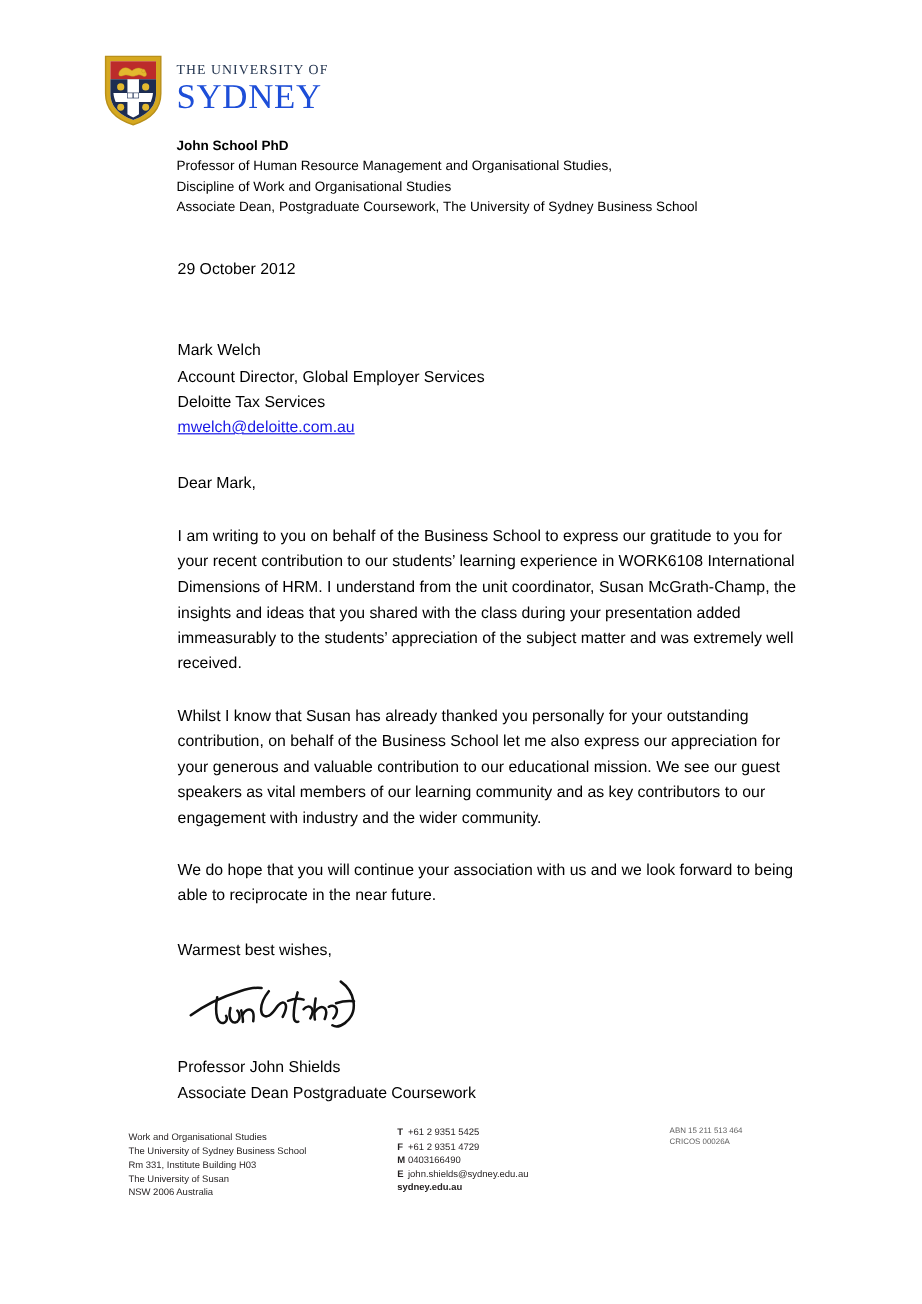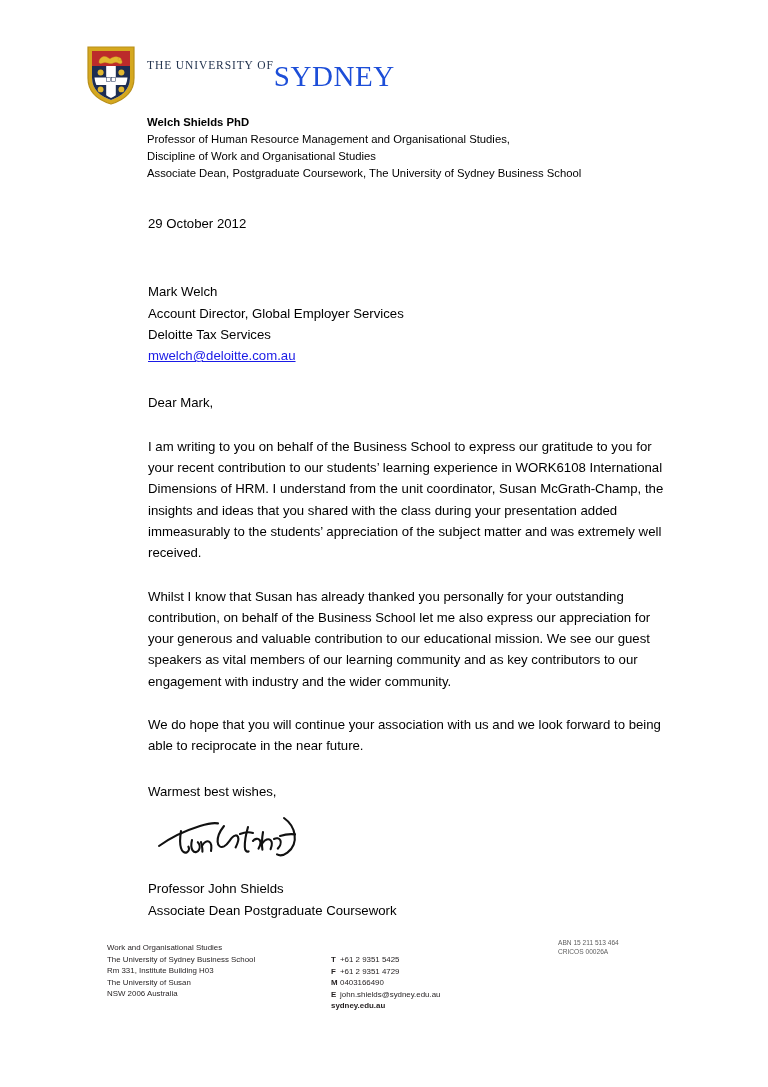--- a/index.html
+++ b/index.html
@@ -28,21 +28,21 @@
     left: 86px;
     top: 44px;
     display: flex;
     align-items: center;
     gap: 11px;
   }
   .crest { width: 50px; height: 62px; display: block; }
 
   .wordmark {
     display: flex;
-    flex-direction: row;
+    flex-direction: column;
     justify-content: space-between;
     line-height: 1;
   }
   .wordmark-top {
     font-family: "Liberation Serif", serif;
     font-size: 11.5px;
     letter-spacing: 0.9px;
     color: #23344f;
     font-weight: 400;
   }
@@ -106,21 +106,21 @@
     width: 768px;
     height: 80px;
   }
   .footer-col {
     position: absolute;
     font-size: 7.9px;
     line-height: 11.6px;
     color: #231f20;
   }
   .footer-address { left: 107px; top: 4px; }
-  .footer-contact { left: 331px; top: 16px; }
+  .footer-contact { left: 331px; top: 0; }
   .footer-contact .k {
     font-weight: bold;
     display: inline-block;
     min-width: 9px;
   }
   .footer-contact .web { font-weight: bold; }
   .footer-legal {
     left: 558px;
     top: 0px;
     font-size: 6.6px;
@@ -164,21 +164,21 @@
         <rect x="25.3" y="33.4" width="4.3" height="4.3"></rect>
       </g>
     </svg>
     <div class="wordmark">
       <div class="wordmark-top">THE UNIVERSITY OF</div>
       <div class="wordmark-main">SYDNEY</div>
     </div>
   </div>
 
   <div class="sender">
-    <div class="nm">Welch Shields PhD</div>
+    <div class="nm">John School PhD</div>
     <div>Professor of Human Resource Management and Organisational Studies,</div>
     <div>Discipline of Work and Organisational Studies</div>
     <div>Associate Dean, Postgraduate Coursework, The University of Sydney Business School</div>
   </div>
 
   <div class="letter">
 
     <p class="date">29 October 2012</p>
 
     <div class="recipient">

